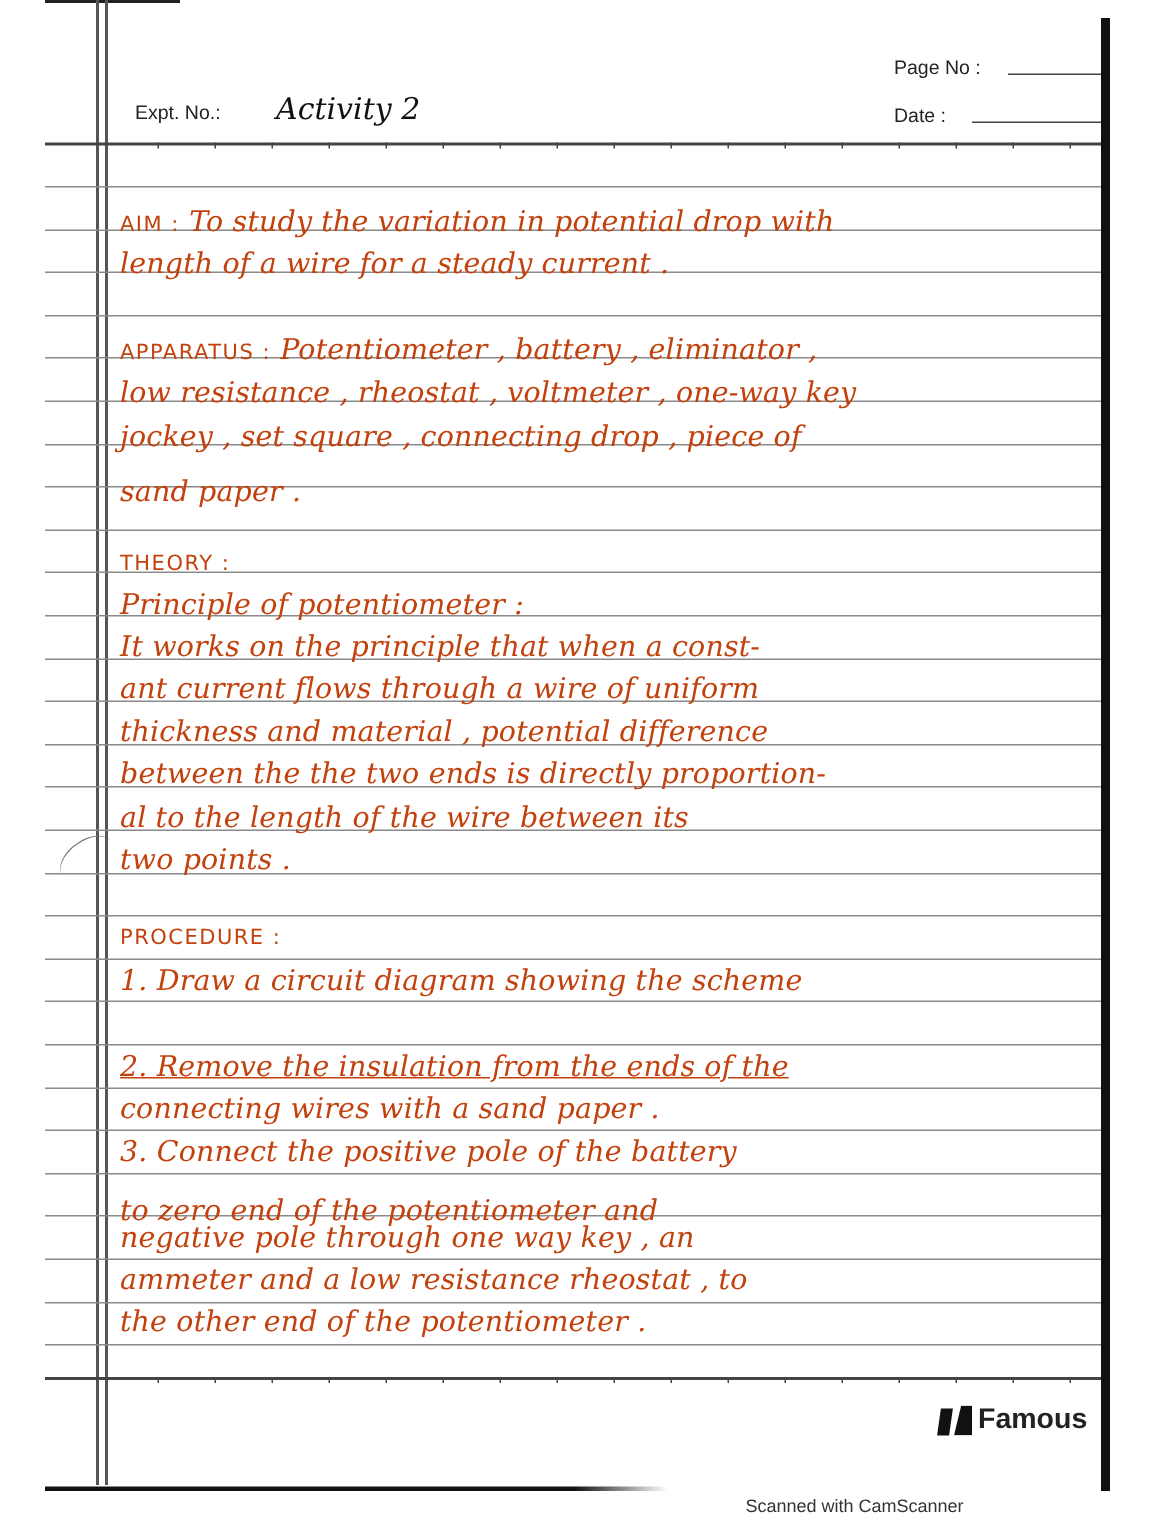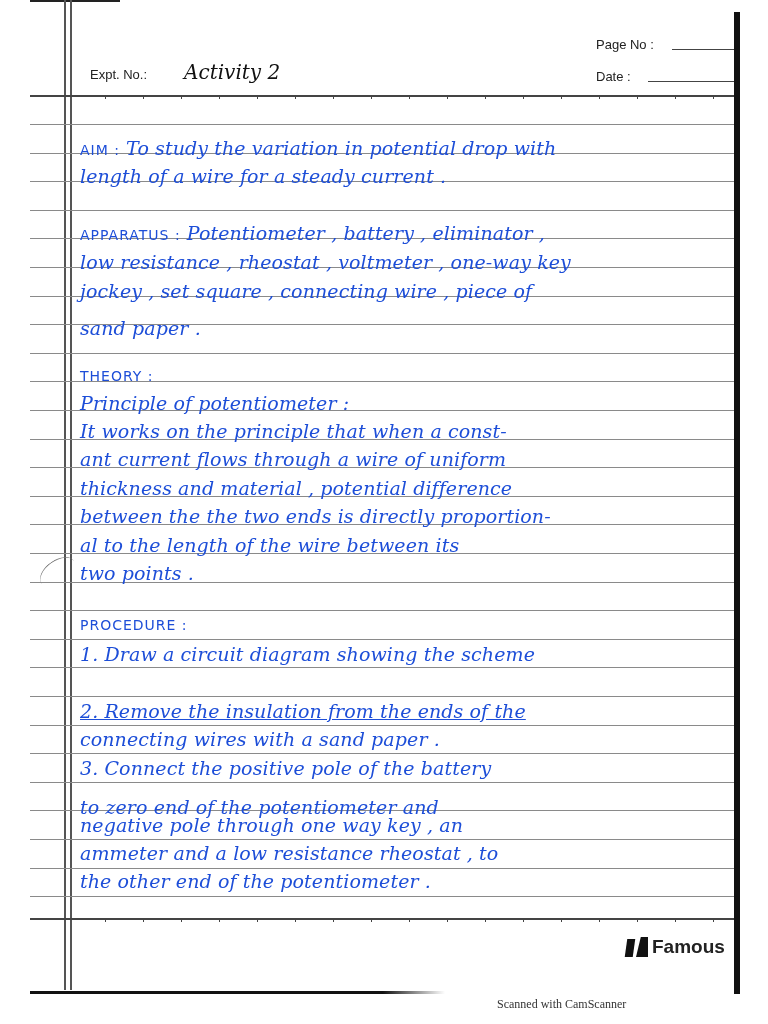--- a/index.html
+++ b/index.html
@@ -17,30 +17,30 @@
     .right-edge { position: absolute; left: 734px; top: 12px; width: 6px; height: 982px; background: #111; }
     .bottom-edge { position: absolute; left: 30px; top: 991px; width: 415px; height: 3px;
       background: linear-gradient(to right, #111 0%, #111 85%, rgba(0,0,0,0) 100%); }
     .rule { position: absolute; left: 30px; width: 704px; height: 1px; background: #8a8a8a; }
     .rule.header { background: #444; height: 1.5px; }
     .tick { position: absolute; width: 1px; height: 4px; background: #444; }
 
     .hdr { position: absolute; font-family: "Liberation Sans", sans-serif; font-size: 13px; color: #222; }
     .hdr-line { position: absolute; height: 1px; background: #444; }
     .hand { position: absolute; left: 80px; font-family: "DejaVu Serif", serif; font-style: italic;
-      font-size: 19px; color: #1d4ed8; white-space: nowrap; letter-spacing: 0.1px; }
+      font-size: 19px; color: #c2410c; white-space: nowrap; letter-spacing: 0.1px; }
     .caps { font-family: "DejaVu Sans", sans-serif; font-style: normal; font-size: 14px; letter-spacing: 1px; }
     .expt-val { position: absolute; font-family: "DejaVu Serif", serif; font-style: italic; font-size: 20px; color: #111; }
 
     .brand { position: absolute; left: 626px; top: 936px; display: flex; align-items: center; gap: 4px; }
     .brand-logo { width: 22px; height: 20px; position: relative; }
     .brand-logo .l1 { position: absolute; left: 0; top: 2px; width: 8px; height: 18px; background: #111; transform: skewX(-8deg); }
     .brand-logo .l2 { position: absolute; left: 10px; top: 0; width: 12px; height: 20px; background: #111; clip-path: polygon(40% 0, 100% 0, 100% 100%, 0 100%); }
     .brand-text { font-family: Liberation Sans, sans-serif; font-weight: bold; font-size: 19px; color: #222; }
-    .footer { position: absolute; left: 497px; top: 997px; font-family: Liberation Serif, serif; font-size: 12px; color: #333; }
+    .footer { position: absolute; left: 497px; top: 997px; font-family: Liberation Sans, sans-serif; font-size: 12px; color: #333; }
     .stray-mark { position: absolute; left: 38px; top: 560px; width: 40px; height: 24px;
       border-top: 1px solid #777; border-radius: 50% 50% 0 0; transform: rotate(-35deg); }
   </style>
 </head>
 <body>
 
 <div class="page">
   <div class="top-edge"></div>
   <div class="margin-line a"></div>
   <div class="margin-line b"></div>
@@ -119,21 +119,21 @@
       <div class="tick" style="left: 637px; top: 918px;"></div>
       <div class="tick" style="left: 675px; top: 918px;"></div>
       <div class="tick" style="left: 713px; top: 918px;"></div>
     </div>
 
   <div class="hand" style="top:137px;"><span class="caps">AIM :</span> <span>To study the variation in potential drop with</span></div>
   <div class="hand" style="top:165px;">length of a wire for a steady current .</div>
 
   <div class="hand" style="top:222px;"><span class="caps">APPARATUS :</span> <span>Potentiometer , battery , eliminator ,</span></div>
   <div class="hand" style="top:251px;">low resistance , rheostat , voltmeter , one-way key</div>
-  <div class="hand" style="top:280px;">jockey , set square , connecting wire , piece of</div>
+  <div class="hand" style="top:280px;">jockey , set square , connecting drop , piece of</div>
   <div class="hand" style="top:317px;">sand paper .</div>
 
   <div class="hand caps" style="top:368px;">THEORY :</div>
   <div class="hand" style="top:392px;">Principle of potentiometer :</div>
   <div class="hand" style="top:420px;">It works on the principle that when a const-</div>
   <div class="hand" style="top:448px;">ant current flows through a wire of uniform</div>
   <div class="hand" style="top:477px;">thickness and material , potential difference</div>
   <div class="hand" style="top:505px;">between the the two ends is directly proportion-</div>
   <div class="hand" style="top:534px;">al to the length of the wire between its</div>
   <div class="hand" style="top:562px;">two points .</div>

